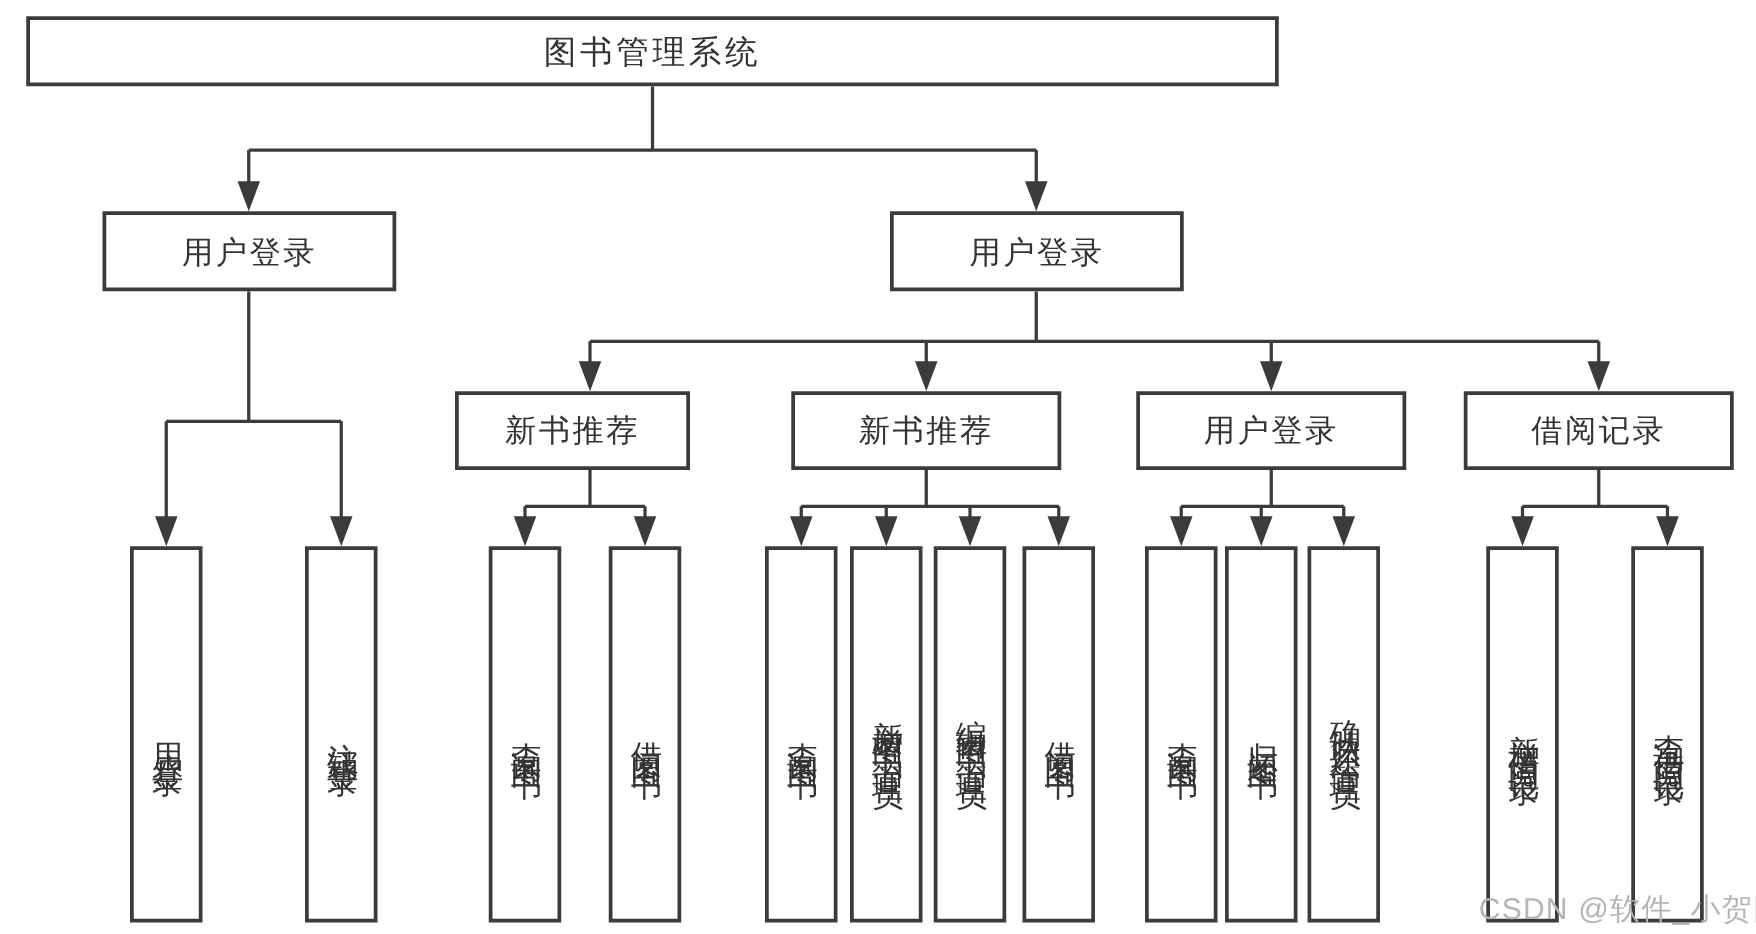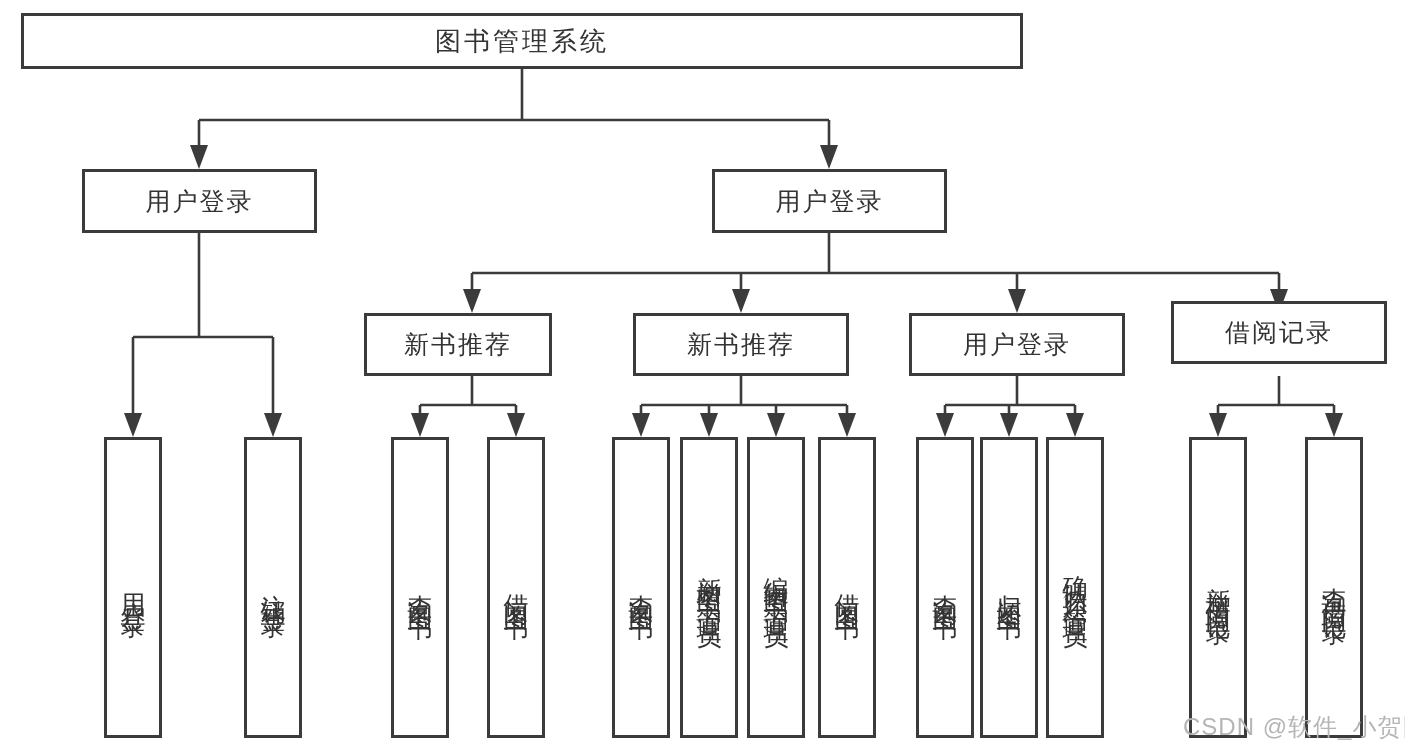--- a/index.html
+++ b/index.html
@@ -114,21 +114,21 @@
 
   <div class="box hbox" style="left:364px; top:313px; width:188px; height:63px;">
     <span>新书推荐</span>
   </div>
   <div class="box hbox" style="left:633px; top:313px; width:216px; height:63px;">
     <span>新书推荐</span>
   </div>
   <div class="box hbox" style="left:909px; top:313px; width:216px; height:63px;">
     <span>用户登录</span>
   </div>
-  <div class="box hbox" style="left:1171px; top:301px; width:216px; height:63px;">
+  <div class="box hbox" style="left:1171px; top:313px; width:216px; height:63px;">
     <span>借阅记录</span>
   </div>
 
   <div class="box vbox" style="left:104px; top:437px; width:58px; height:301px;">
     <span>用户登录</span>
   </div>
   <div class="box vbox" style="left:244px; top:437px; width:58px; height:301px;">
     <span>注销登录</span>
   </div>
 

